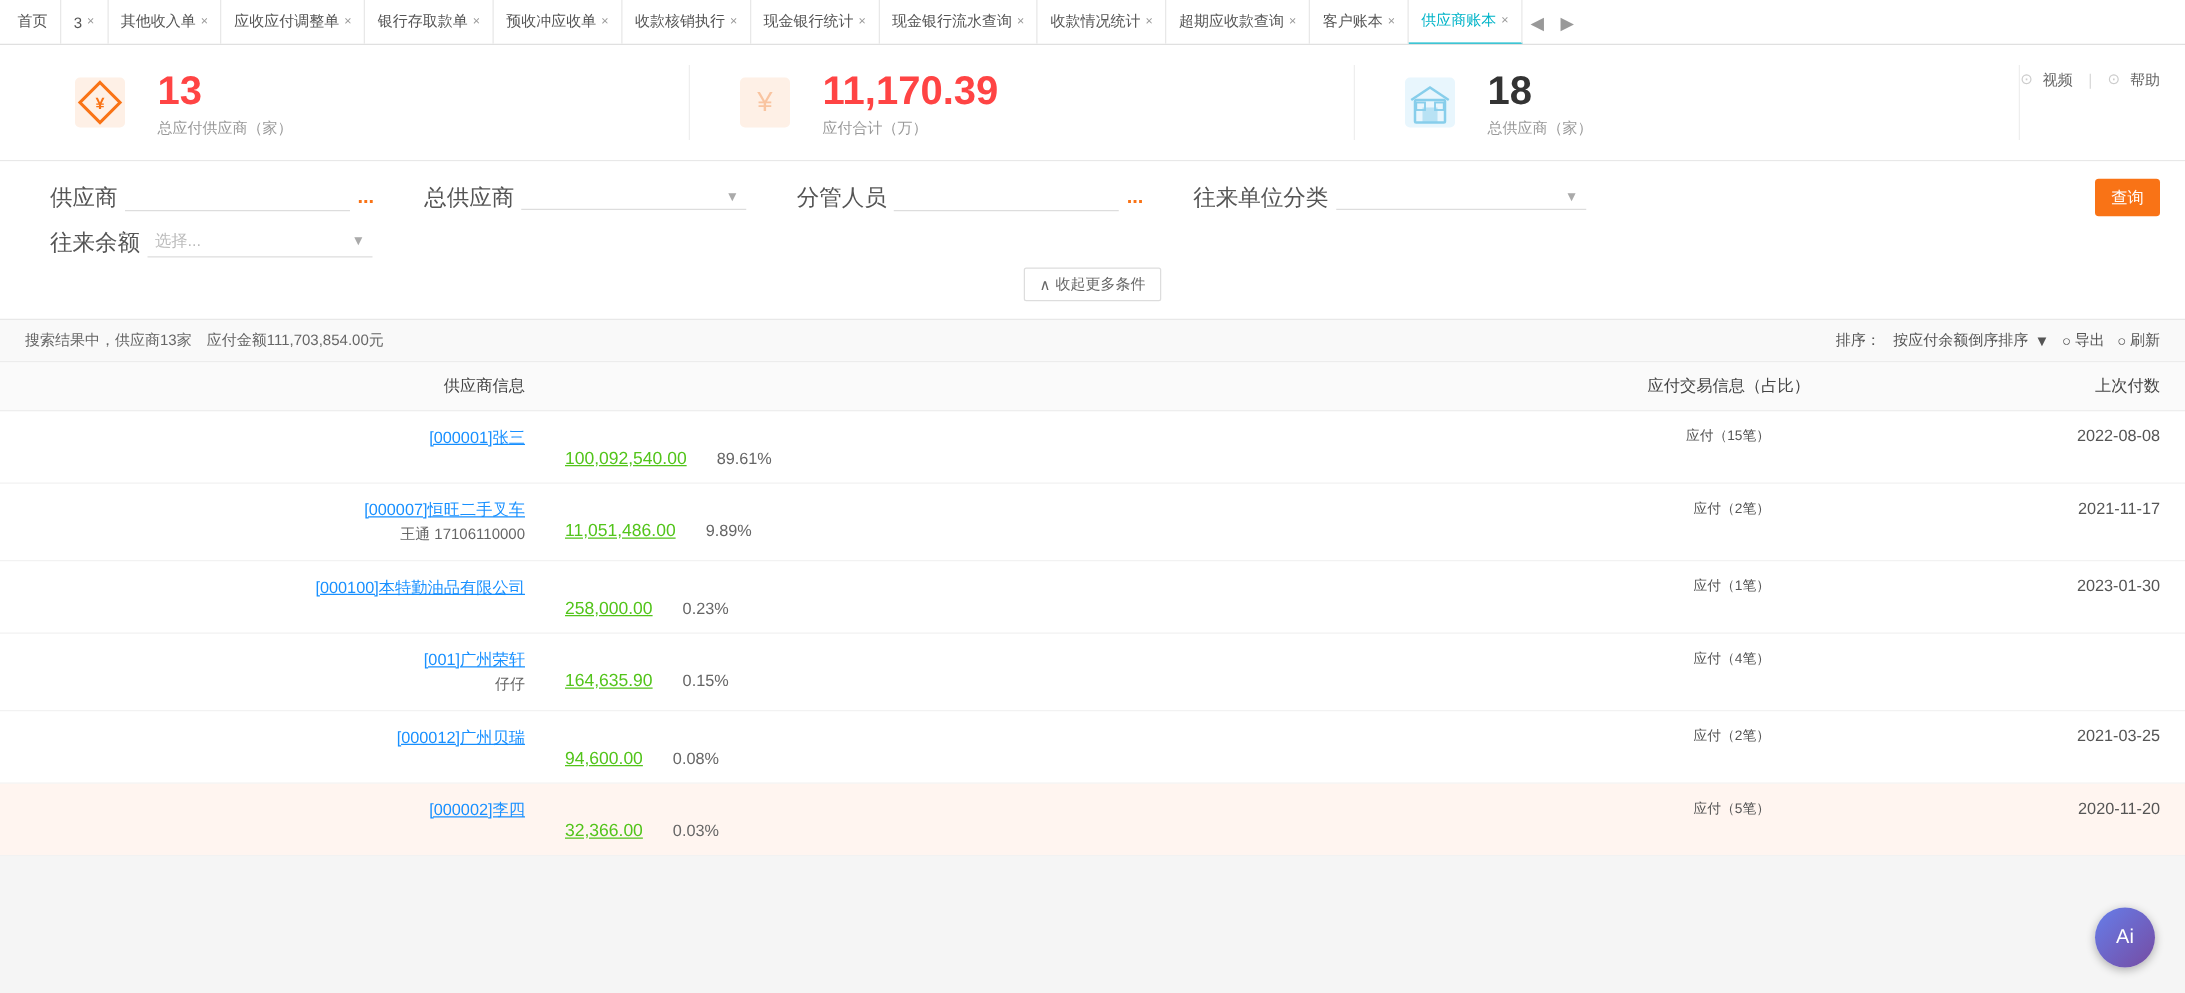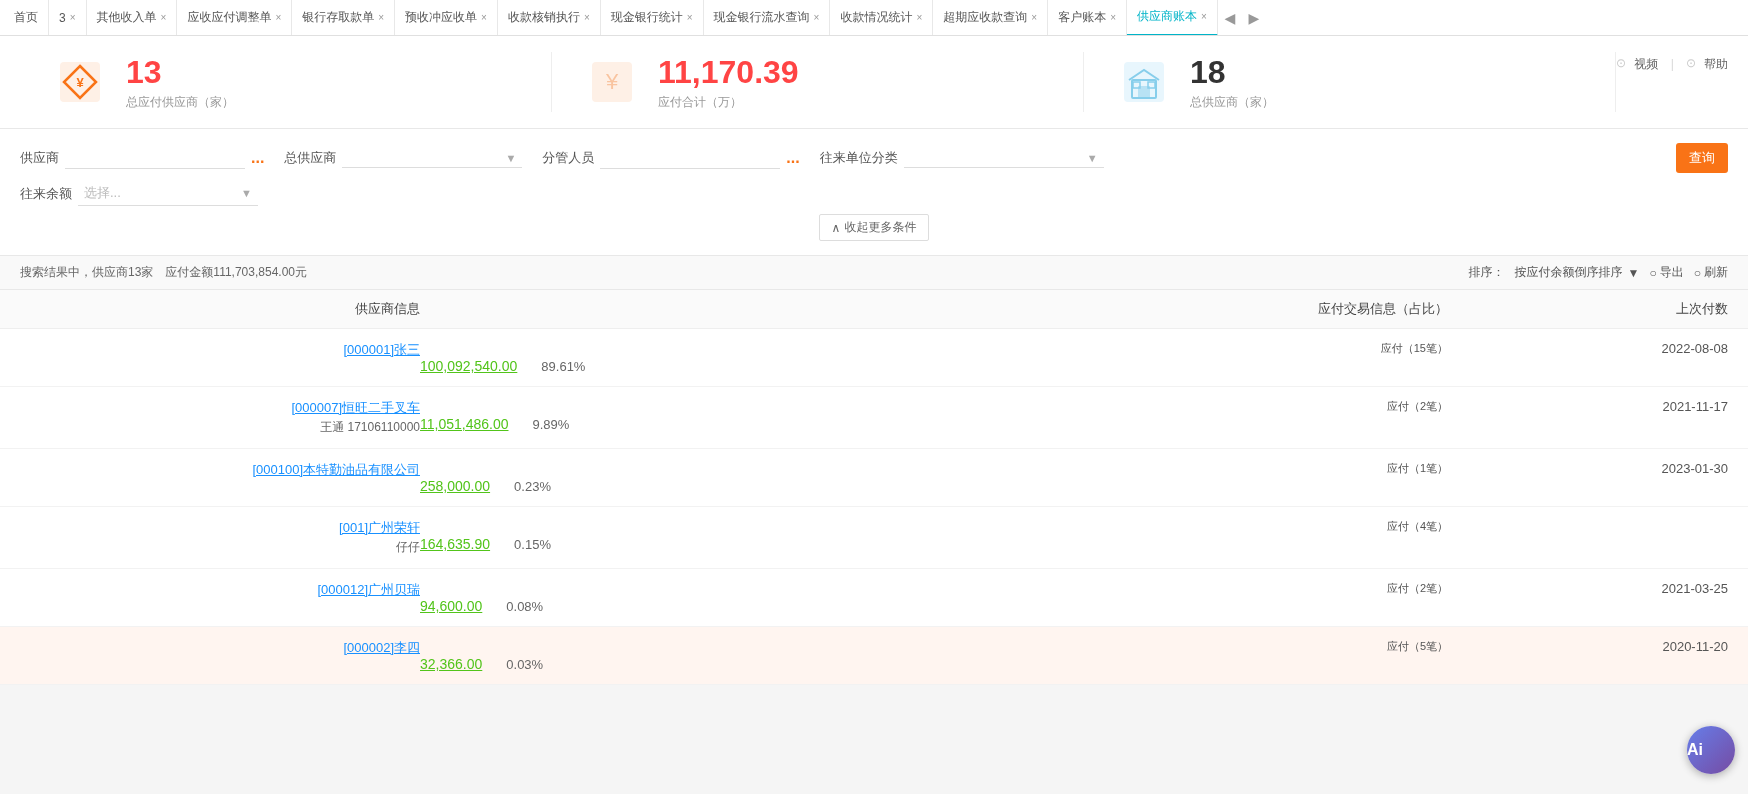--- a/index.html
+++ b/index.html
@@ -98,23 +98,24 @@
       gap: 20px;
       margin-bottom: 8px;
     }
     .filter-row:last-child { margin-bottom: 0; }
     .filter-item {
       display: flex;
       align-items: center;
       gap: 6px;
     }
     .filter-label {
-      font-size: 13px;
+      font-size: 18px;
       color: #555;
       white-space: nowrap;
+      margin-left: 20px;
     }
     .filter-input {
       border: none;
       border-bottom: 1px solid #ddd;
       padding: 3px 6px;
       font-size: 13px;
       color: #999;
       width: 180px;
       outline: none;
       background: transparent;
@@ -211,20 +212,21 @@
     }
     .col-supplier { width: 400px; }
     .col-payable { flex: 1; }
     .col-lastpay { width: 280px; }
 
     .table-row {
       display: flex;
       padding: 12px 20px;
       border-bottom: 1px solid #f2f2f2;
       align-items: flex-start;
+      gap: 32px;
     }
     .table-row.highlighted { background: #fff5f0; }
 
     .supplier-link {
       color: #1890ff;
       text-decoration: underline;
       cursor: pointer;
       font-size: 13px;
     }
     .supplier-sub { color: #666; font-size: 12px; margin-top: 2px; }
@@ -243,30 +245,31 @@
 
     .last-pay-date { color: #555; font-size: 13px; }
 
     
     ::-webkit-scrollbar { width: 6px; height: 6px; }
     ::-webkit-scrollbar-thumb { background: #ccc; border-radius: 3px; }
 
     .ai-badge {
       position: fixed;
       bottom: 20px;
-      right: 13px;
+      right: 24px;
       width: 48px;
       height: 48px;
       background: linear-gradient(135deg, #667eea, #764ba2);
       border-radius: 50%;
       display: flex;
       align-items: center;
+      justify-content: center;
       color: #fff;
       font-size: 16px;
-      font-weight: bold;
+      font-weight: normal;
       cursor: pointer;
       box-shadow: 0 2px 8px rgba(0,0,0,0.3);
     }
   </style>
 </head>
 <body>
 
 <div class="top-nav">
   <div class="nav-tab">
     <span>首页</span>

